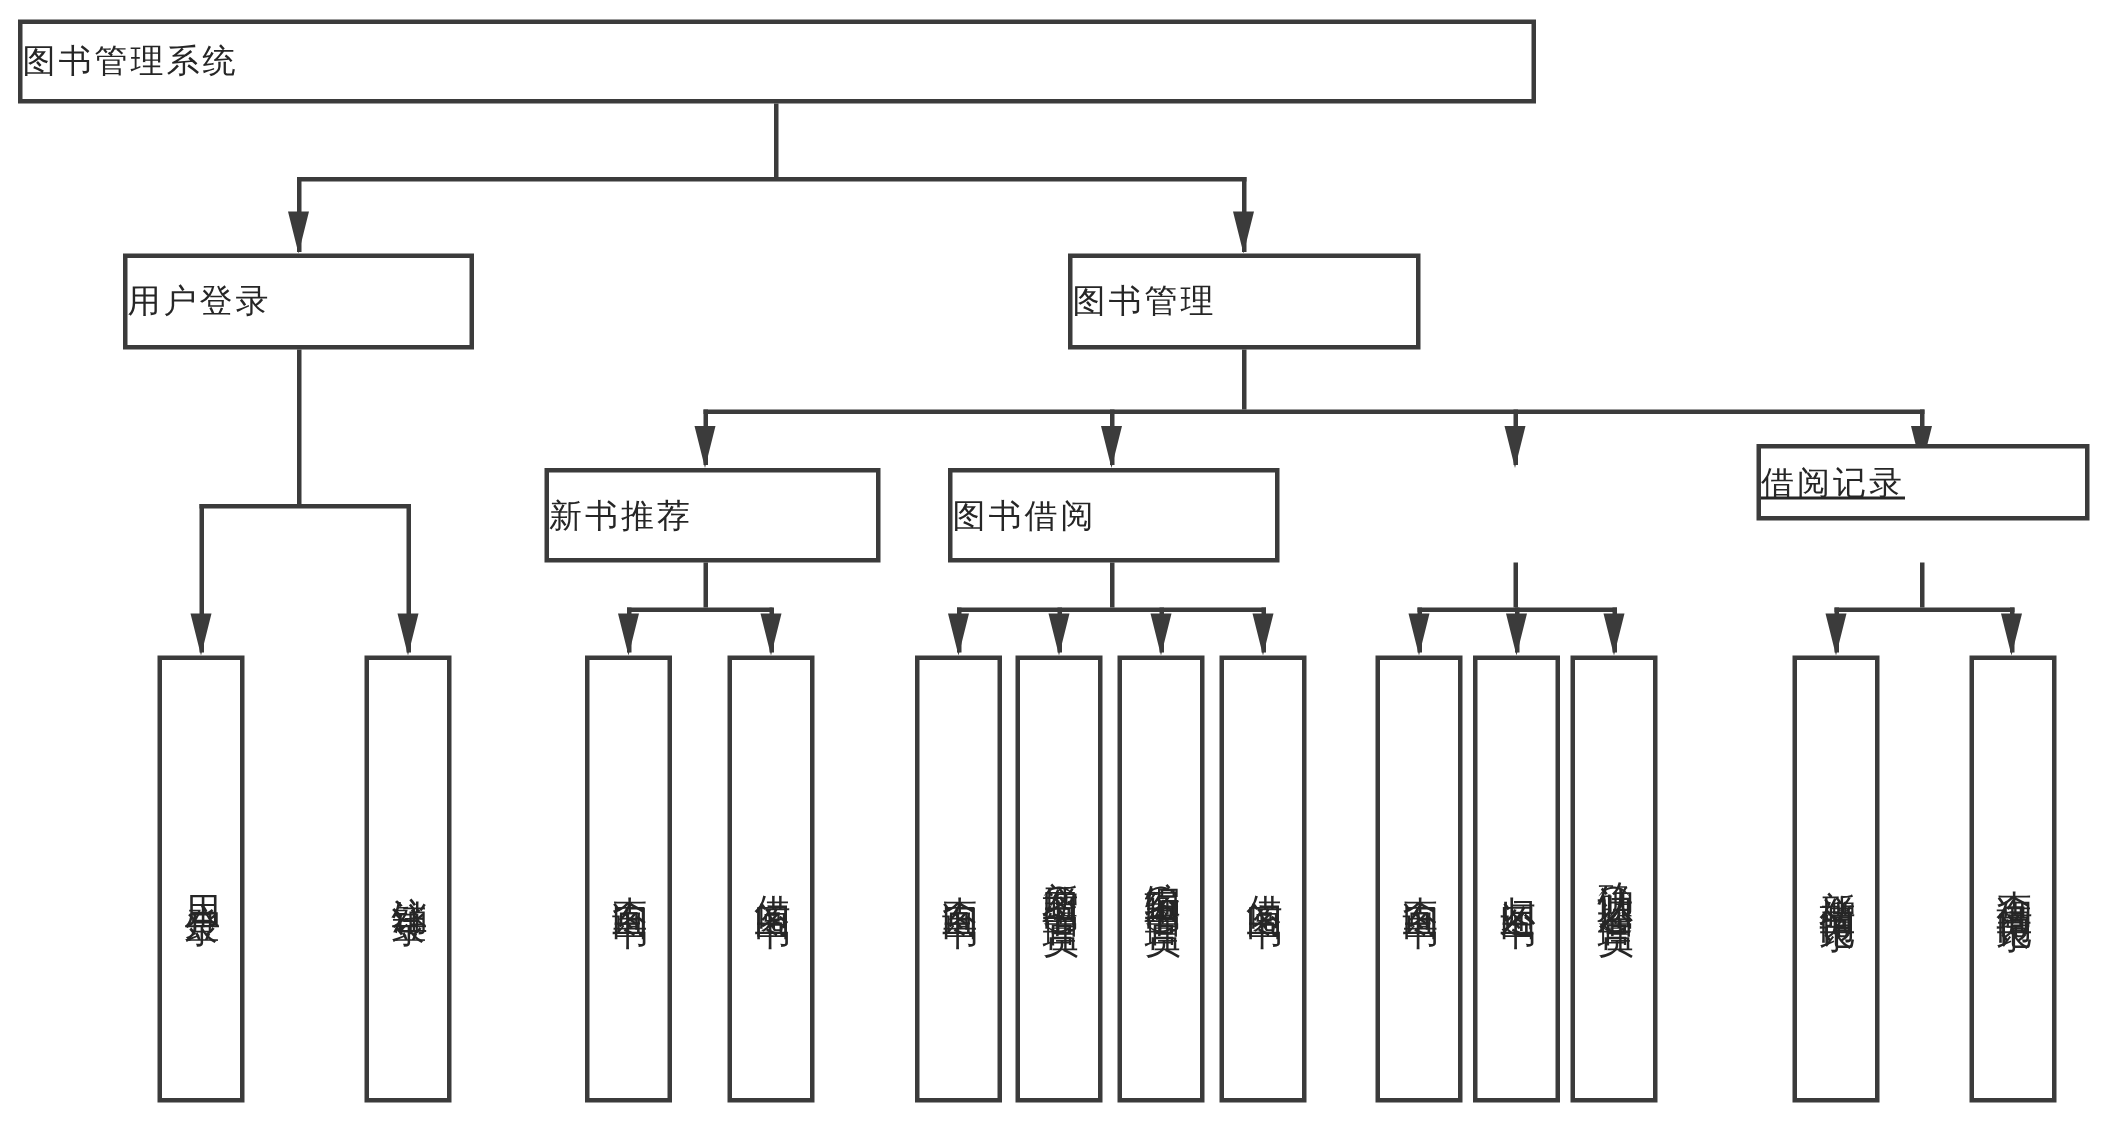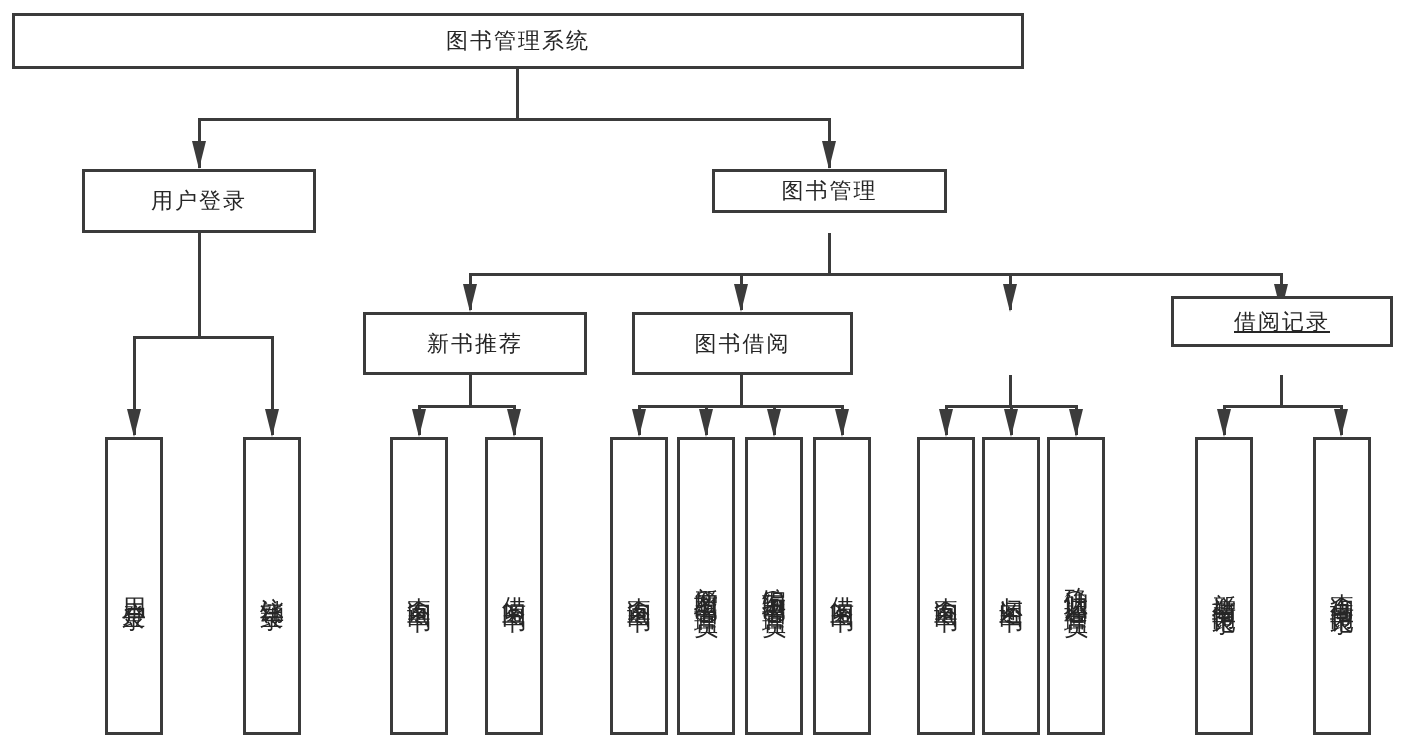--- a/index.html
+++ b/index.html
@@ -3,21 +3,21 @@
 <meta charset="utf-8">
 <style>
   html,body{margin:0;padding:0;background:#fff;}
   #canvas{
     position:relative;width:1405px;height:747px;background:var(--canvas_bg,#ffffff);
     font-family:"Liberation Sans",sans-serif;overflow:hidden;
   }
   .node{
     position:absolute;box-sizing:border-box;background:var(--box_bg,#ffffff);
     border:3px solid var(--line,#3b3b3b);
-    display:flex;align-items:center;justify-content:center;
+    display:flex;align-items:center;
     font-size:22px;letter-spacing:2px;color:var(--text,#262626);
   }
   .leaf{
     position:absolute;box-sizing:border-box;background:var(--box_bg,#ffffff);
     border:3px solid var(--line,#3b3b3b);width:58px;height:298px;top:437px;
     display:flex;align-items:center;justify-content:center;
   }
   .vtext{
     writing-mode:vertical-rl;text-orientation:mixed;white-space:nowrap;
     font-size:24px;letter-spacing:4px;line-height:1;color:var(--text,#262626);
@@ -47,21 +47,21 @@
   <div class="vline" style="left:516px;top:69px;height:49px;"></div>
   <div class="hline" style="left:198px;top:118px;width:633px;"></div>
   <div class="vline" style="left:198px;top:118px;height:50px;"></div>
   <div class="vline" style="left:828px;top:118px;height:50px;"></div>
   <div class="arrow" style="left:192px;top:141px;"></div>
   <div class="arrow" style="left:822px;top:141px;"></div>
 
   <div class="node" style="left:82px;top:169px;width:234px;height:64px;">
     <span>用户登录</span>
   </div>
-  <div class="node" style="left:712px;top:169px;width:235px;height:44px;">
+  <div class="node" style="left:712px;top:169px;width:235px;height:64px;">
     <span>图书管理</span>
   </div>
 
   <div class="vline" style="left:198px;top:233px;height:103px;"></div>
   <div class="hline" style="left:133px;top:336px;width:141px;"></div>
   <div class="vline" style="left:133px;top:336px;height:99px;"></div>
   <div class="vline" style="left:271px;top:336px;height:99px;"></div>
   <div class="arrow" style="left:127px;top:409px;"></div>
   <div class="arrow" style="left:265px;top:409px;"></div>
 

